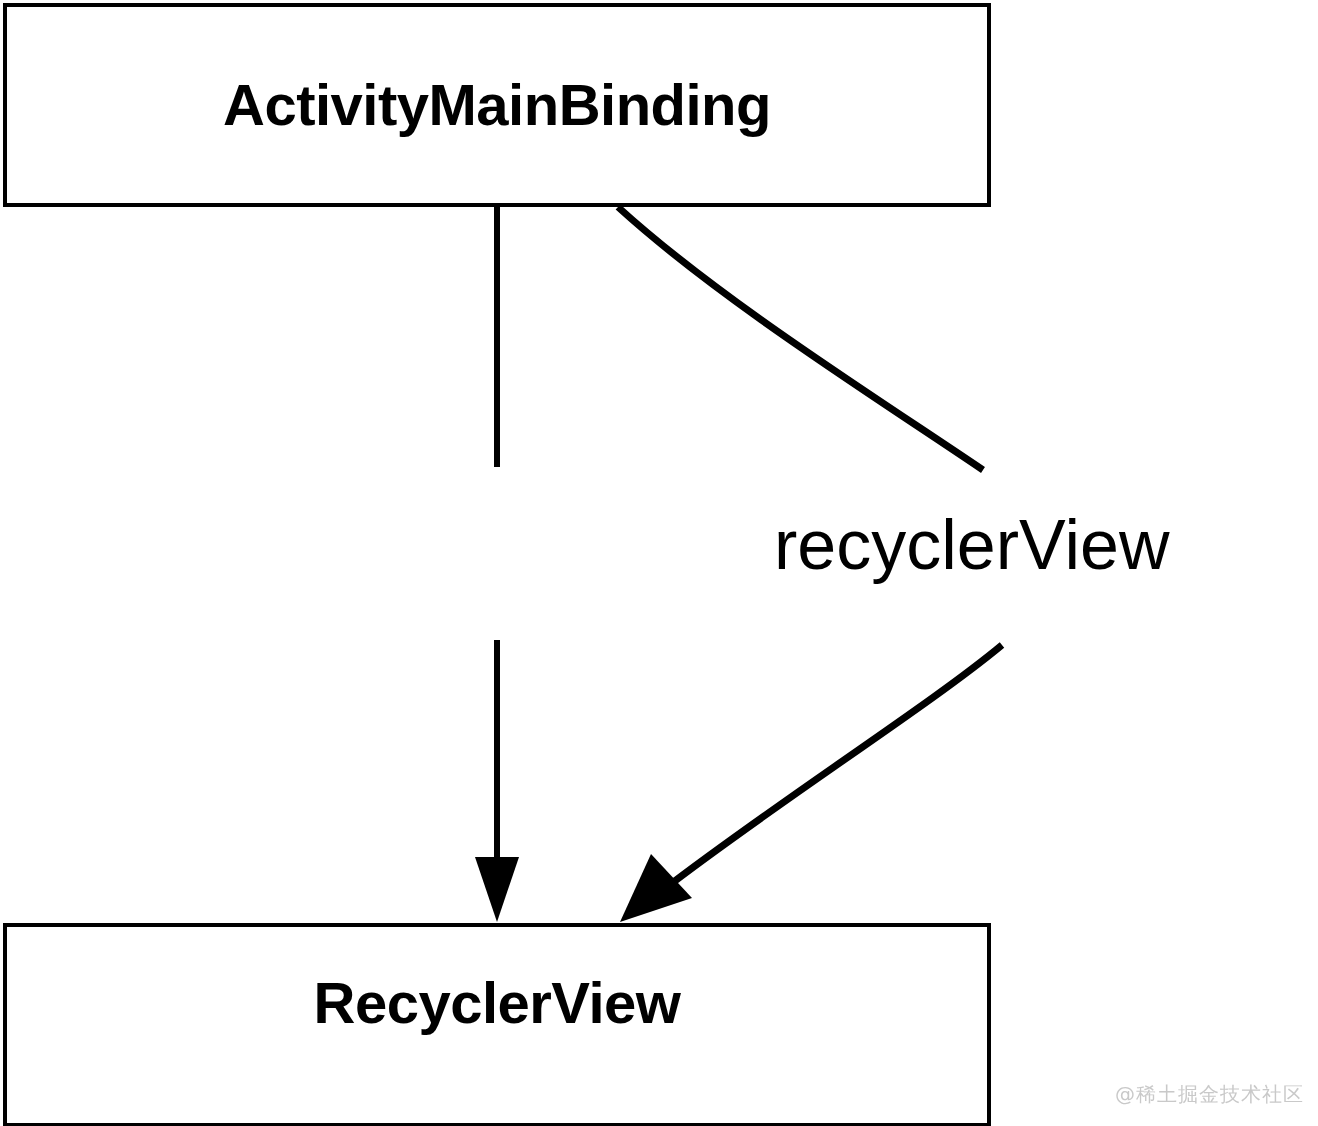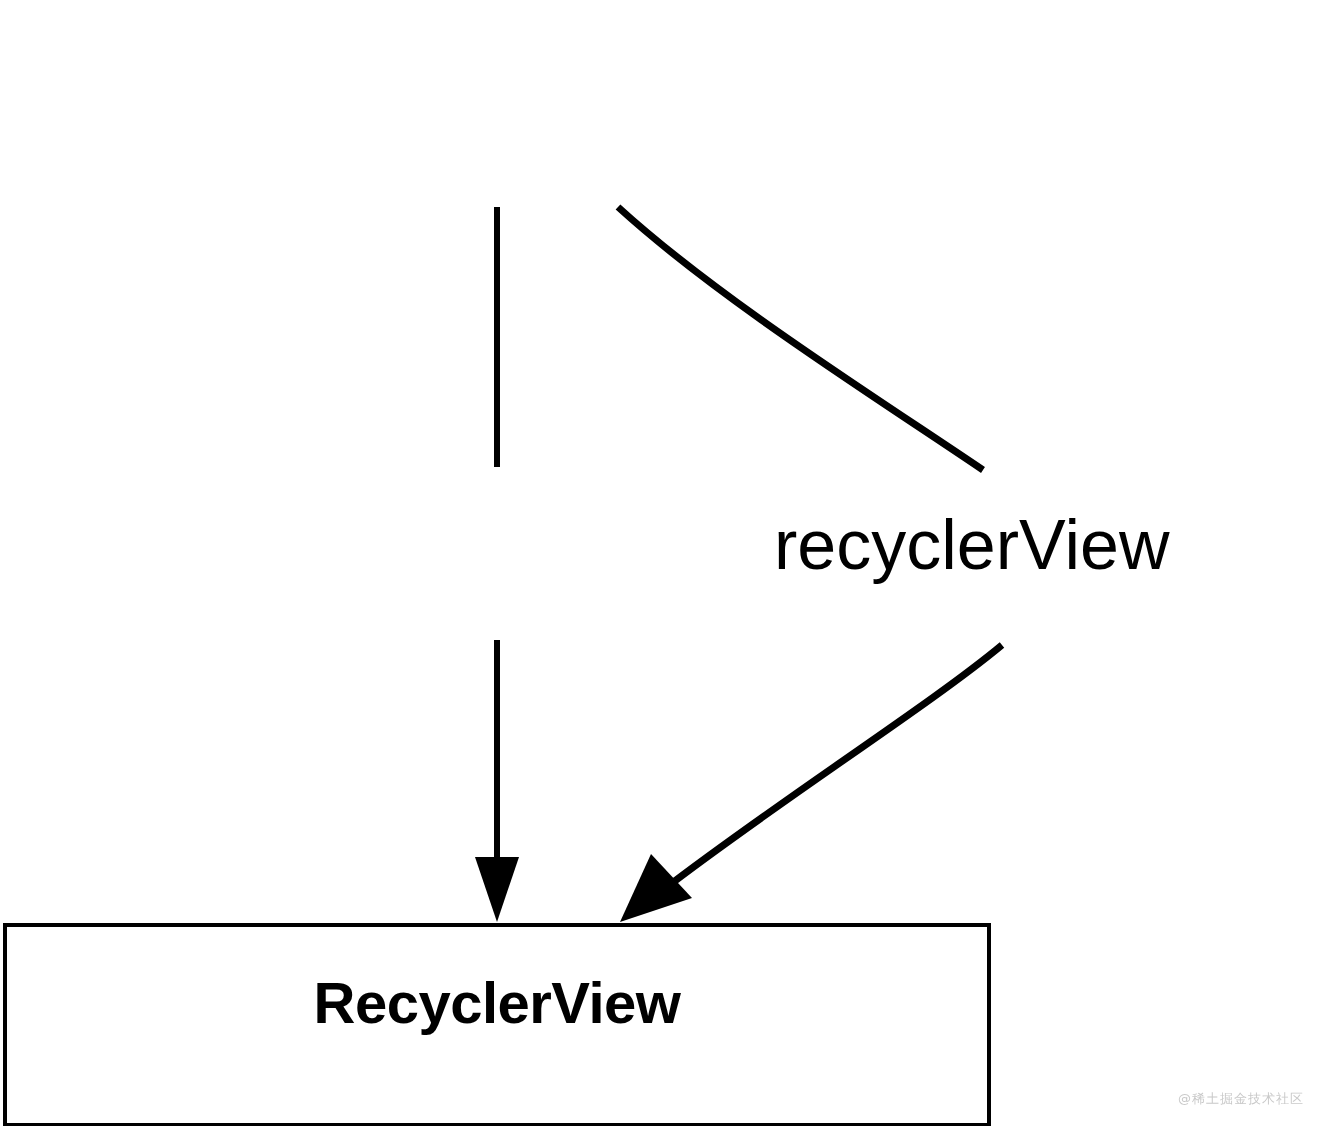--- a/index.html
+++ b/index.html
@@ -83,32 +83,35 @@
     top: 508px;
   }
   #edge-label-recycler-view {
     left: 768px;
     top: 508px;
   }
   #watermark {
     position: absolute;
     right: 14px;
     bottom: 18px;
-    font-size: 13px;
+    font-size: 20px;
     color: #c9c9c9;
     letter-spacing: 1px;
     white-space: nowrap;
     font-family: "DejaVu Sans", sans-serif;
   }
 </style>
 </head>
 <body>
 
 <div id="canvas">
 
+  <div class="node-box" id="node-activity-main-binding">
+    <span class="node-label">ActivityMainBinding</span>
+  </div>
 
   <svg class="edges" viewBox="0 0 1318 1126">
 
     <path class="edge-path thin" d="M 497,207 L 497,467"></path>
 
     <path class="edge-path thin" d="M 497,640 L 497,860"></path>
 
     <polygon class="arrow-head" points="475,857 519,857 497,922"></polygon>
 
     <path class="edge-path" d="M 618,207 C 720,300 880,400 983,470"></path>

